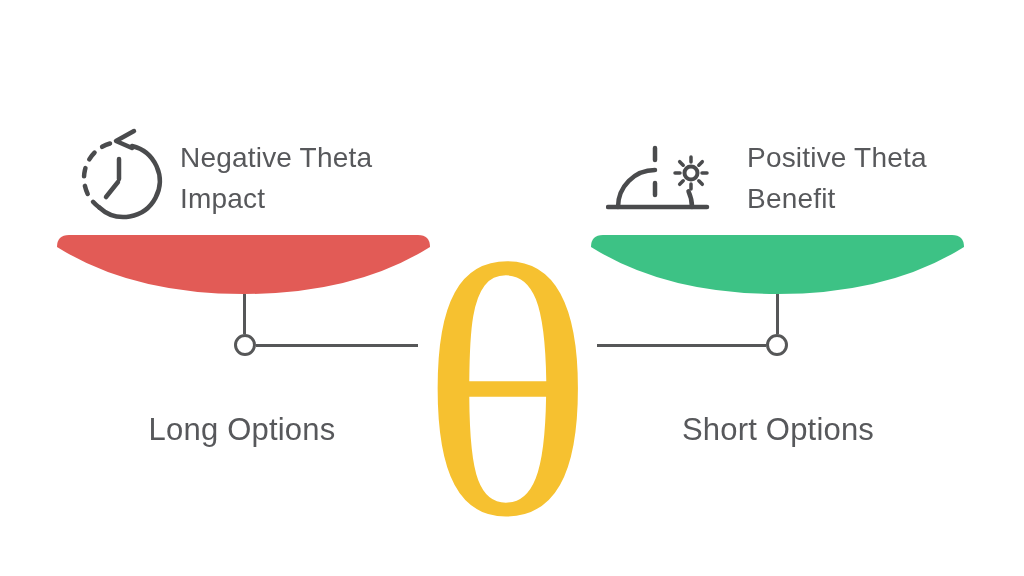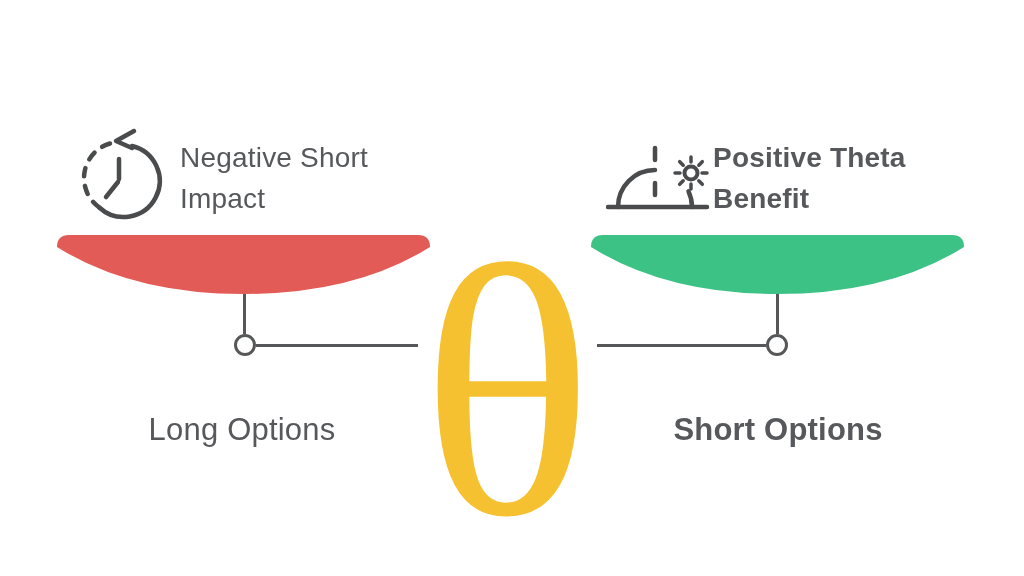--- a/index.html
+++ b/index.html
@@ -42,21 +42,21 @@
   <svg class="abs" style="left:78px;top:126px;" width="90" height="96" viewBox="0 0 90 96">
     <g fill="none" stroke-width="4.5" stroke-linecap="round" stroke-linejoin="round" stroke="#4A4B4D">
       <path d="M 54 20 A 36 36 0 1 1 21.3 81.5"></path>
       <path d="M 21.3 81.5 A 36 36 0 0 1 35.8 16.6" stroke-dasharray="8.5 9.5"></path>
       <path d="M 56 5 L 38 15 L 54 22"></path>
       <path d="M 41 33 L 41 53"></path>
       <path d="M 40 56 L 28 71"></path>
     </g>
   </svg>
 
-  <div class="abs heading" style="left:180px;top:137px;width:240px;">Negative Short Impact</div>
+  <div class="abs heading" style="left:180px;top:137px;width:240px;">Negative Theta Impact</div>
 
   <svg class="abs" style="left:57px;top:233px;" width="373" height="63" viewBox="0 0 373 63">
     <path d="M 0 14 Q 0 2 12 2 L 361 2 Q 373 2 373 14 Q 298 61 186.5 61 Q 75 61 0 14 Z" fill="#E25B56"></path>
   </svg>
 
   <div class="abs stem" style="left: 243px; top: 294px; height: 40px; background: rgb(86, 87, 88);"></div>
   <div class="abs pivot-circle" style="left: 234px; top: 334px; border-color: rgb(86, 87, 88);"></div>
   <div class="abs hline" style="left: 256px; top: 344px; width: 162px; background: rgb(86, 87, 88);"></div>
 
   <div class="abs pan-label" style="left:242px;top:412px;">Long Options</div>
@@ -76,25 +76,25 @@
         <path d="M 85 22 L 85 17"></path>
         <path d="M 77.2 25.2 L 73.7 21.7"></path>
         <path d="M 74 33 L 69 33"></path>
         <path d="M 77.2 40.8 L 73.7 44.3"></path>
         <path d="M 85 44 L 85 49"></path>
         <path d="M 92.8 40.8 L 96.3 44.3"></path>
       </g>
     </g>
   </svg>
 
-  <div class="abs heading" style="left:713px;top:137px;width:240px;font-weight:bold;">Positive Theta Benefit</div>
+  <div class="abs heading" style="left:747px;top:137px;width:240px;">Positive Theta Benefit</div>
 
   <svg class="abs" style="left:591px;top:233px;" width="373" height="63" viewBox="0 0 373 63">
     <path d="M 0 14 Q 0 2 12 2 L 361 2 Q 373 2 373 14 Q 298 61 186.5 61 Q 75 61 0 14 Z" fill="#3DC285"></path>
   </svg>
 
   <div class="abs stem" style="left: 776px; top: 294px; height: 40px; background: rgb(86, 87, 88);"></div>
   <div class="abs pivot-circle" style="left: 766px; top: 334px; border-color: rgb(86, 87, 88);"></div>
   <div class="abs hline" style="left: 597px; top: 344px; width: 169px; background: rgb(86, 87, 88);"></div>
 
-  <div class="abs pan-label" style="left:778px;top:412px;font-weight:bold;">Short Options</div>
+  <div class="abs pan-label" style="left:778px;top:412px;">Short Options</div>
 
 </div>
 
 </body></html>

